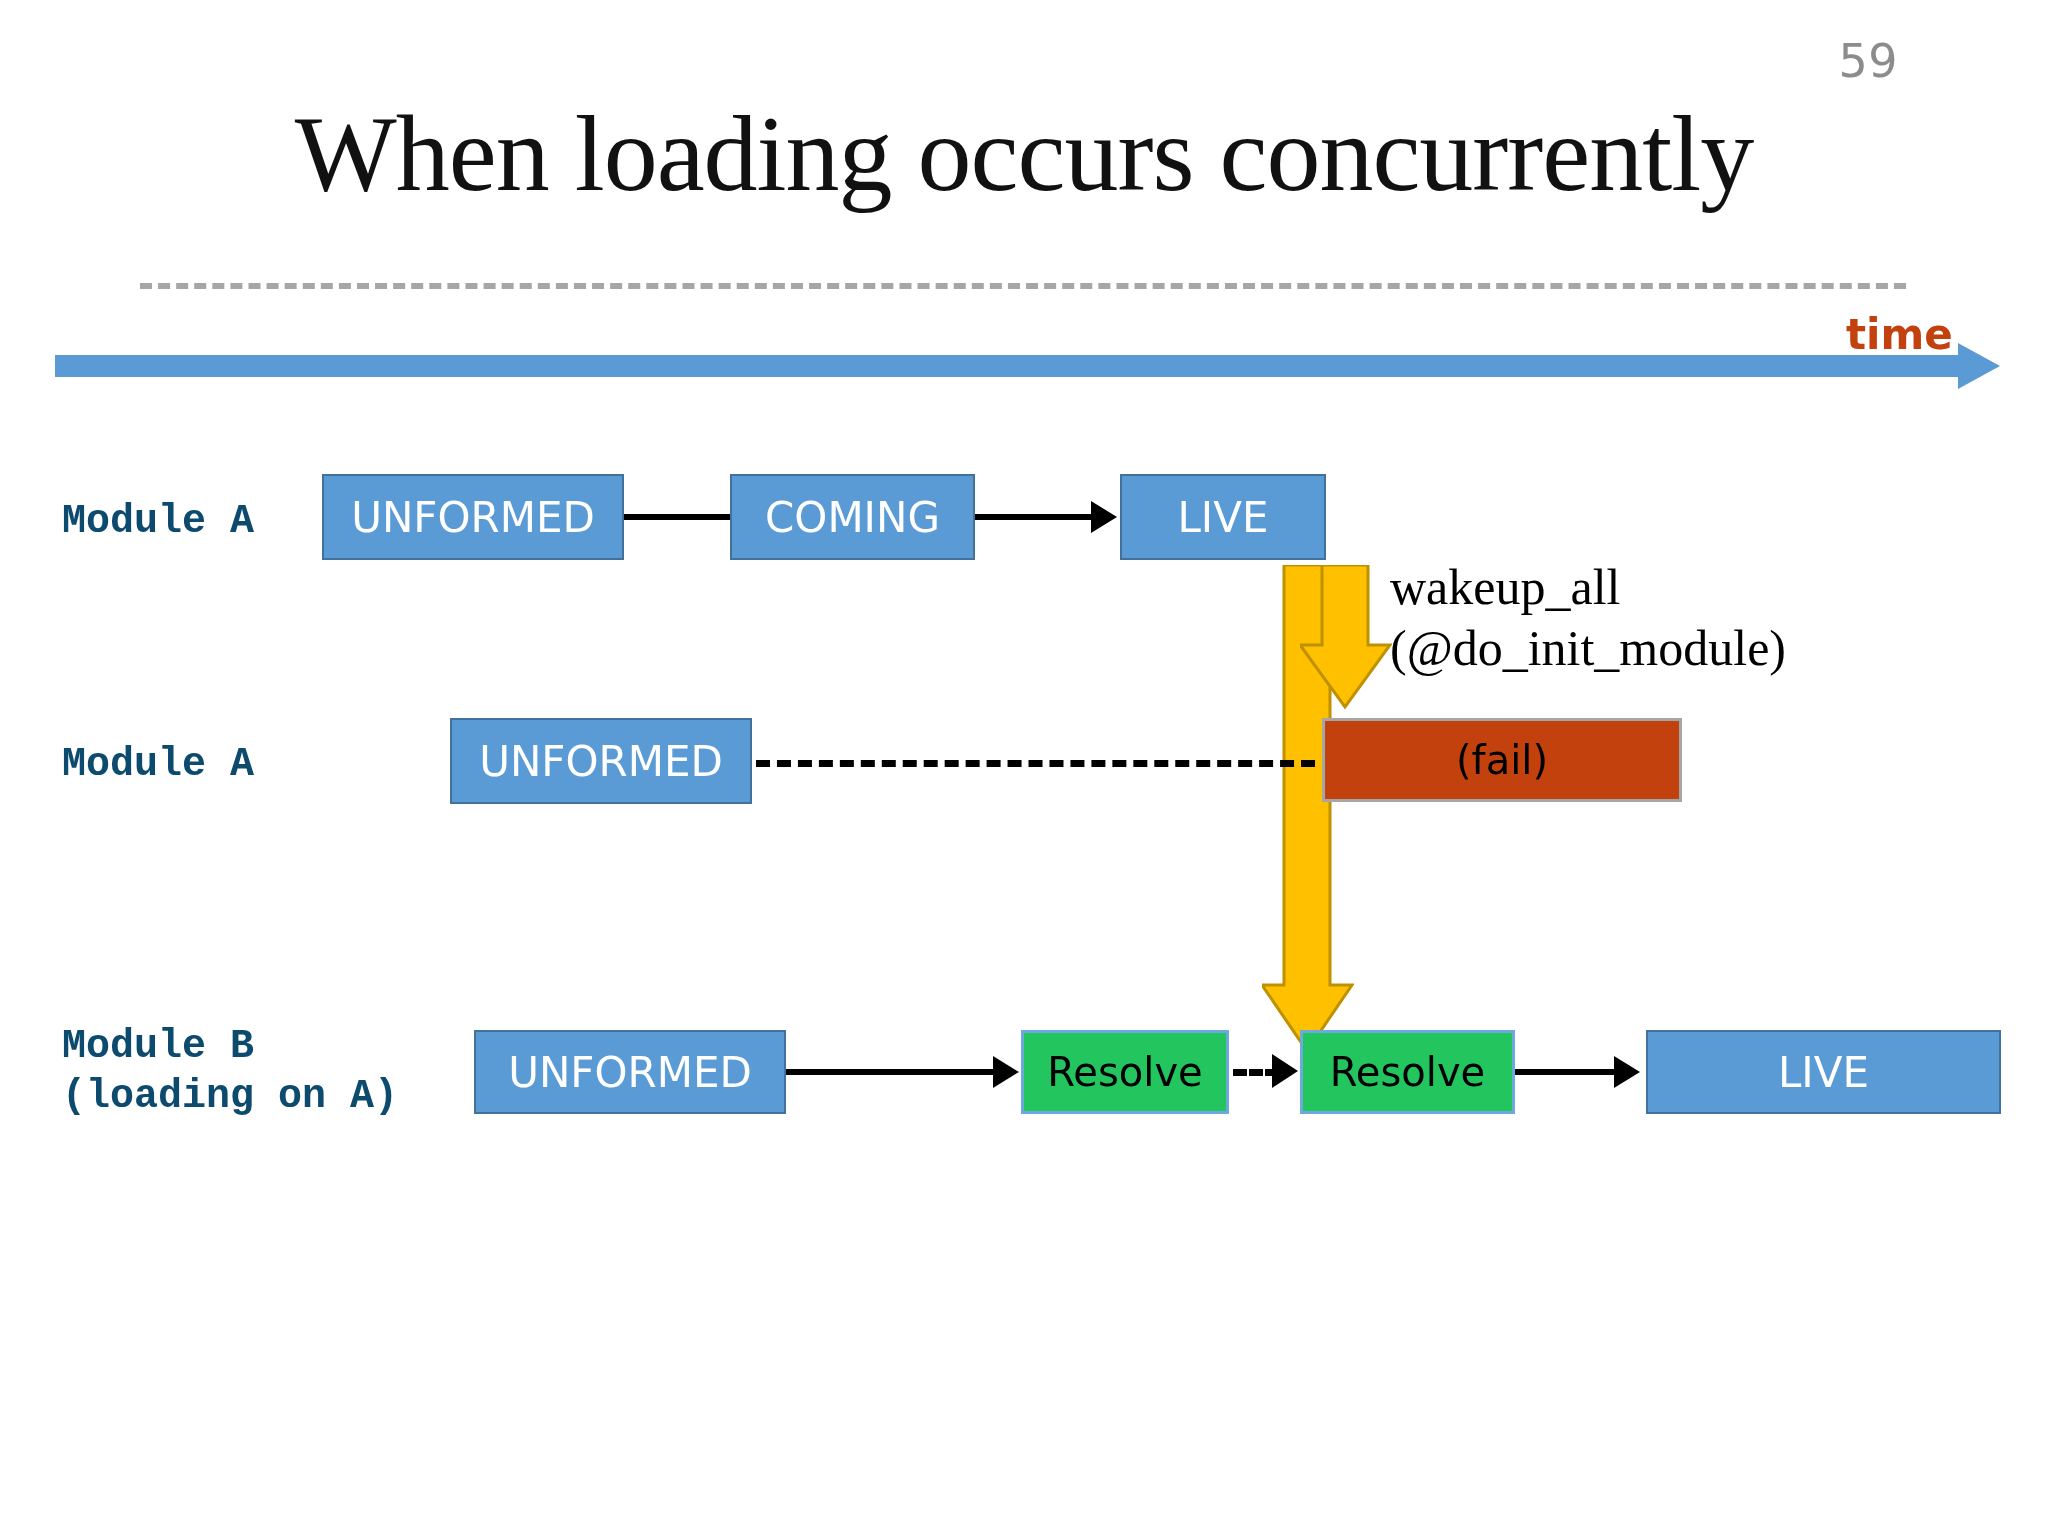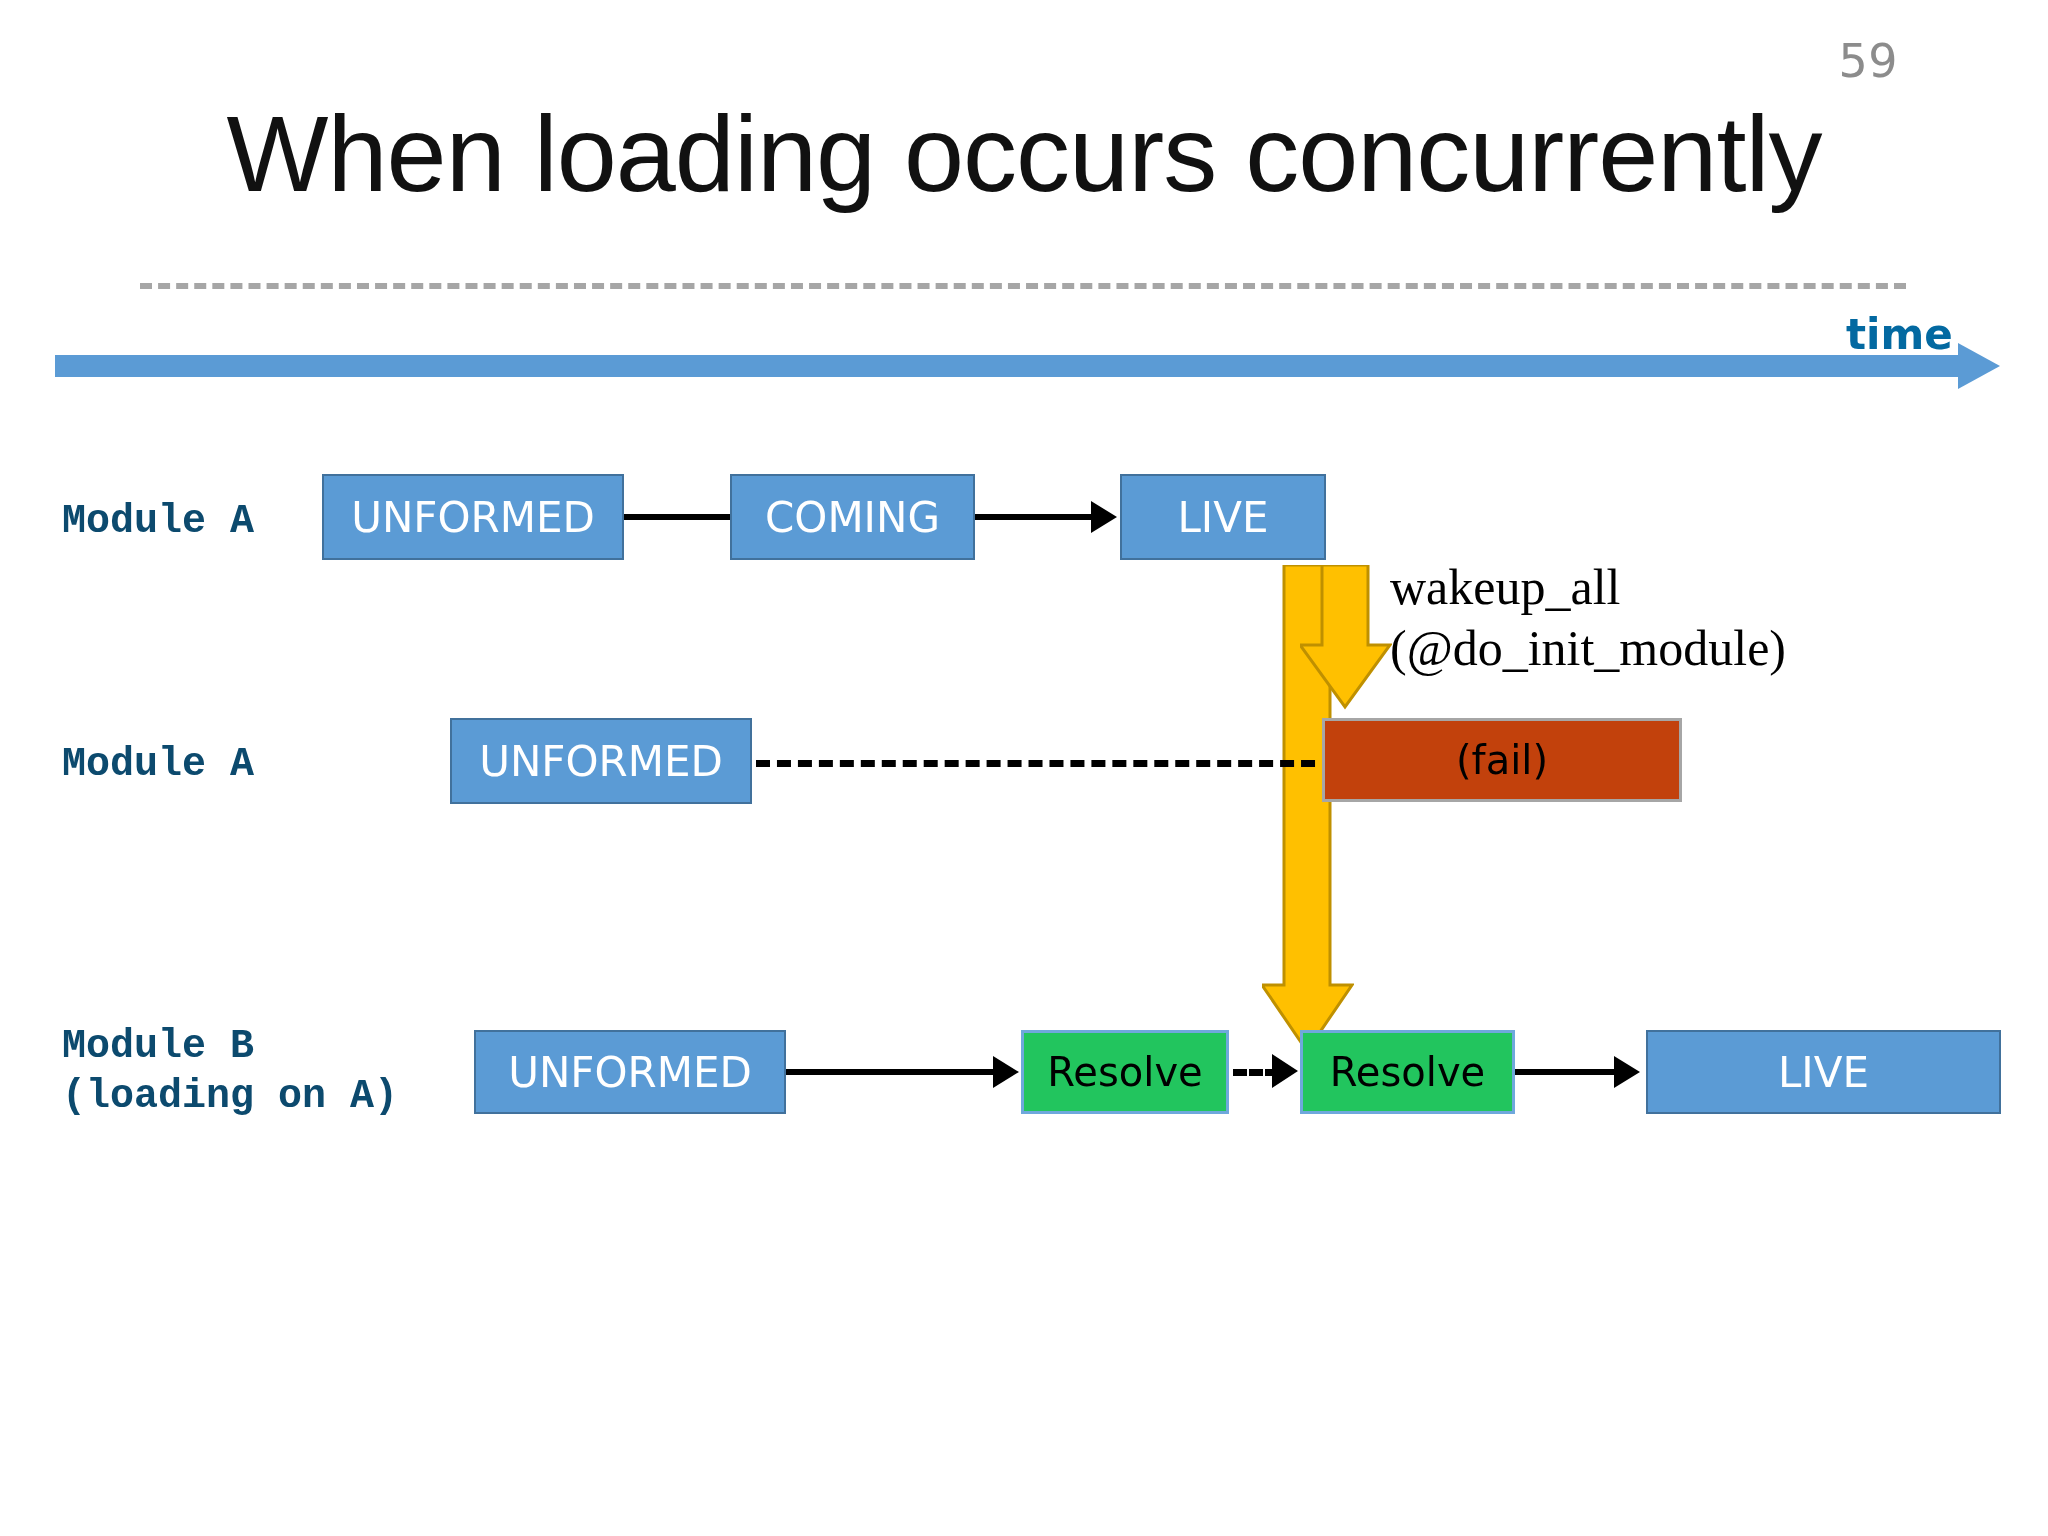--- a/index.html
+++ b/index.html
@@ -30,41 +30,41 @@
   }
   .slide-title {
     position: absolute;
     left: 0;
     top: 100px;
     width: 2048px;
     text-align: center;
     font-size: 108px;
     line-height: 1.0;
     color: #111111;
-    font-family: Liberation Sans, sans-serif;
+    font-family: Liberation Serif, serif;
     font-weight: 400;
     letter-spacing: -1px;
   }
   .title-divider {
     position: absolute;
     left: 140px;
     top: 283px;
     width: 1766px;
     height: 0;
     border-top: 6px dashed #a6a6a6;
   }
 
   
   .time-label {
     position: absolute;
     left: 1846px;
     top: 310px;
     font-size: 42px;
     font-weight: bold;
-    color: #0369a1;
+    color: #c2410c;
     font-family: "DejaVu Sans", sans-serif;
   }
   .time-arrow-shaft {
     position: absolute;
     left: 55px;
     top: 355px;
     width: 1905px;
     height: 22px;
     background: #5B9BD5;
   }

